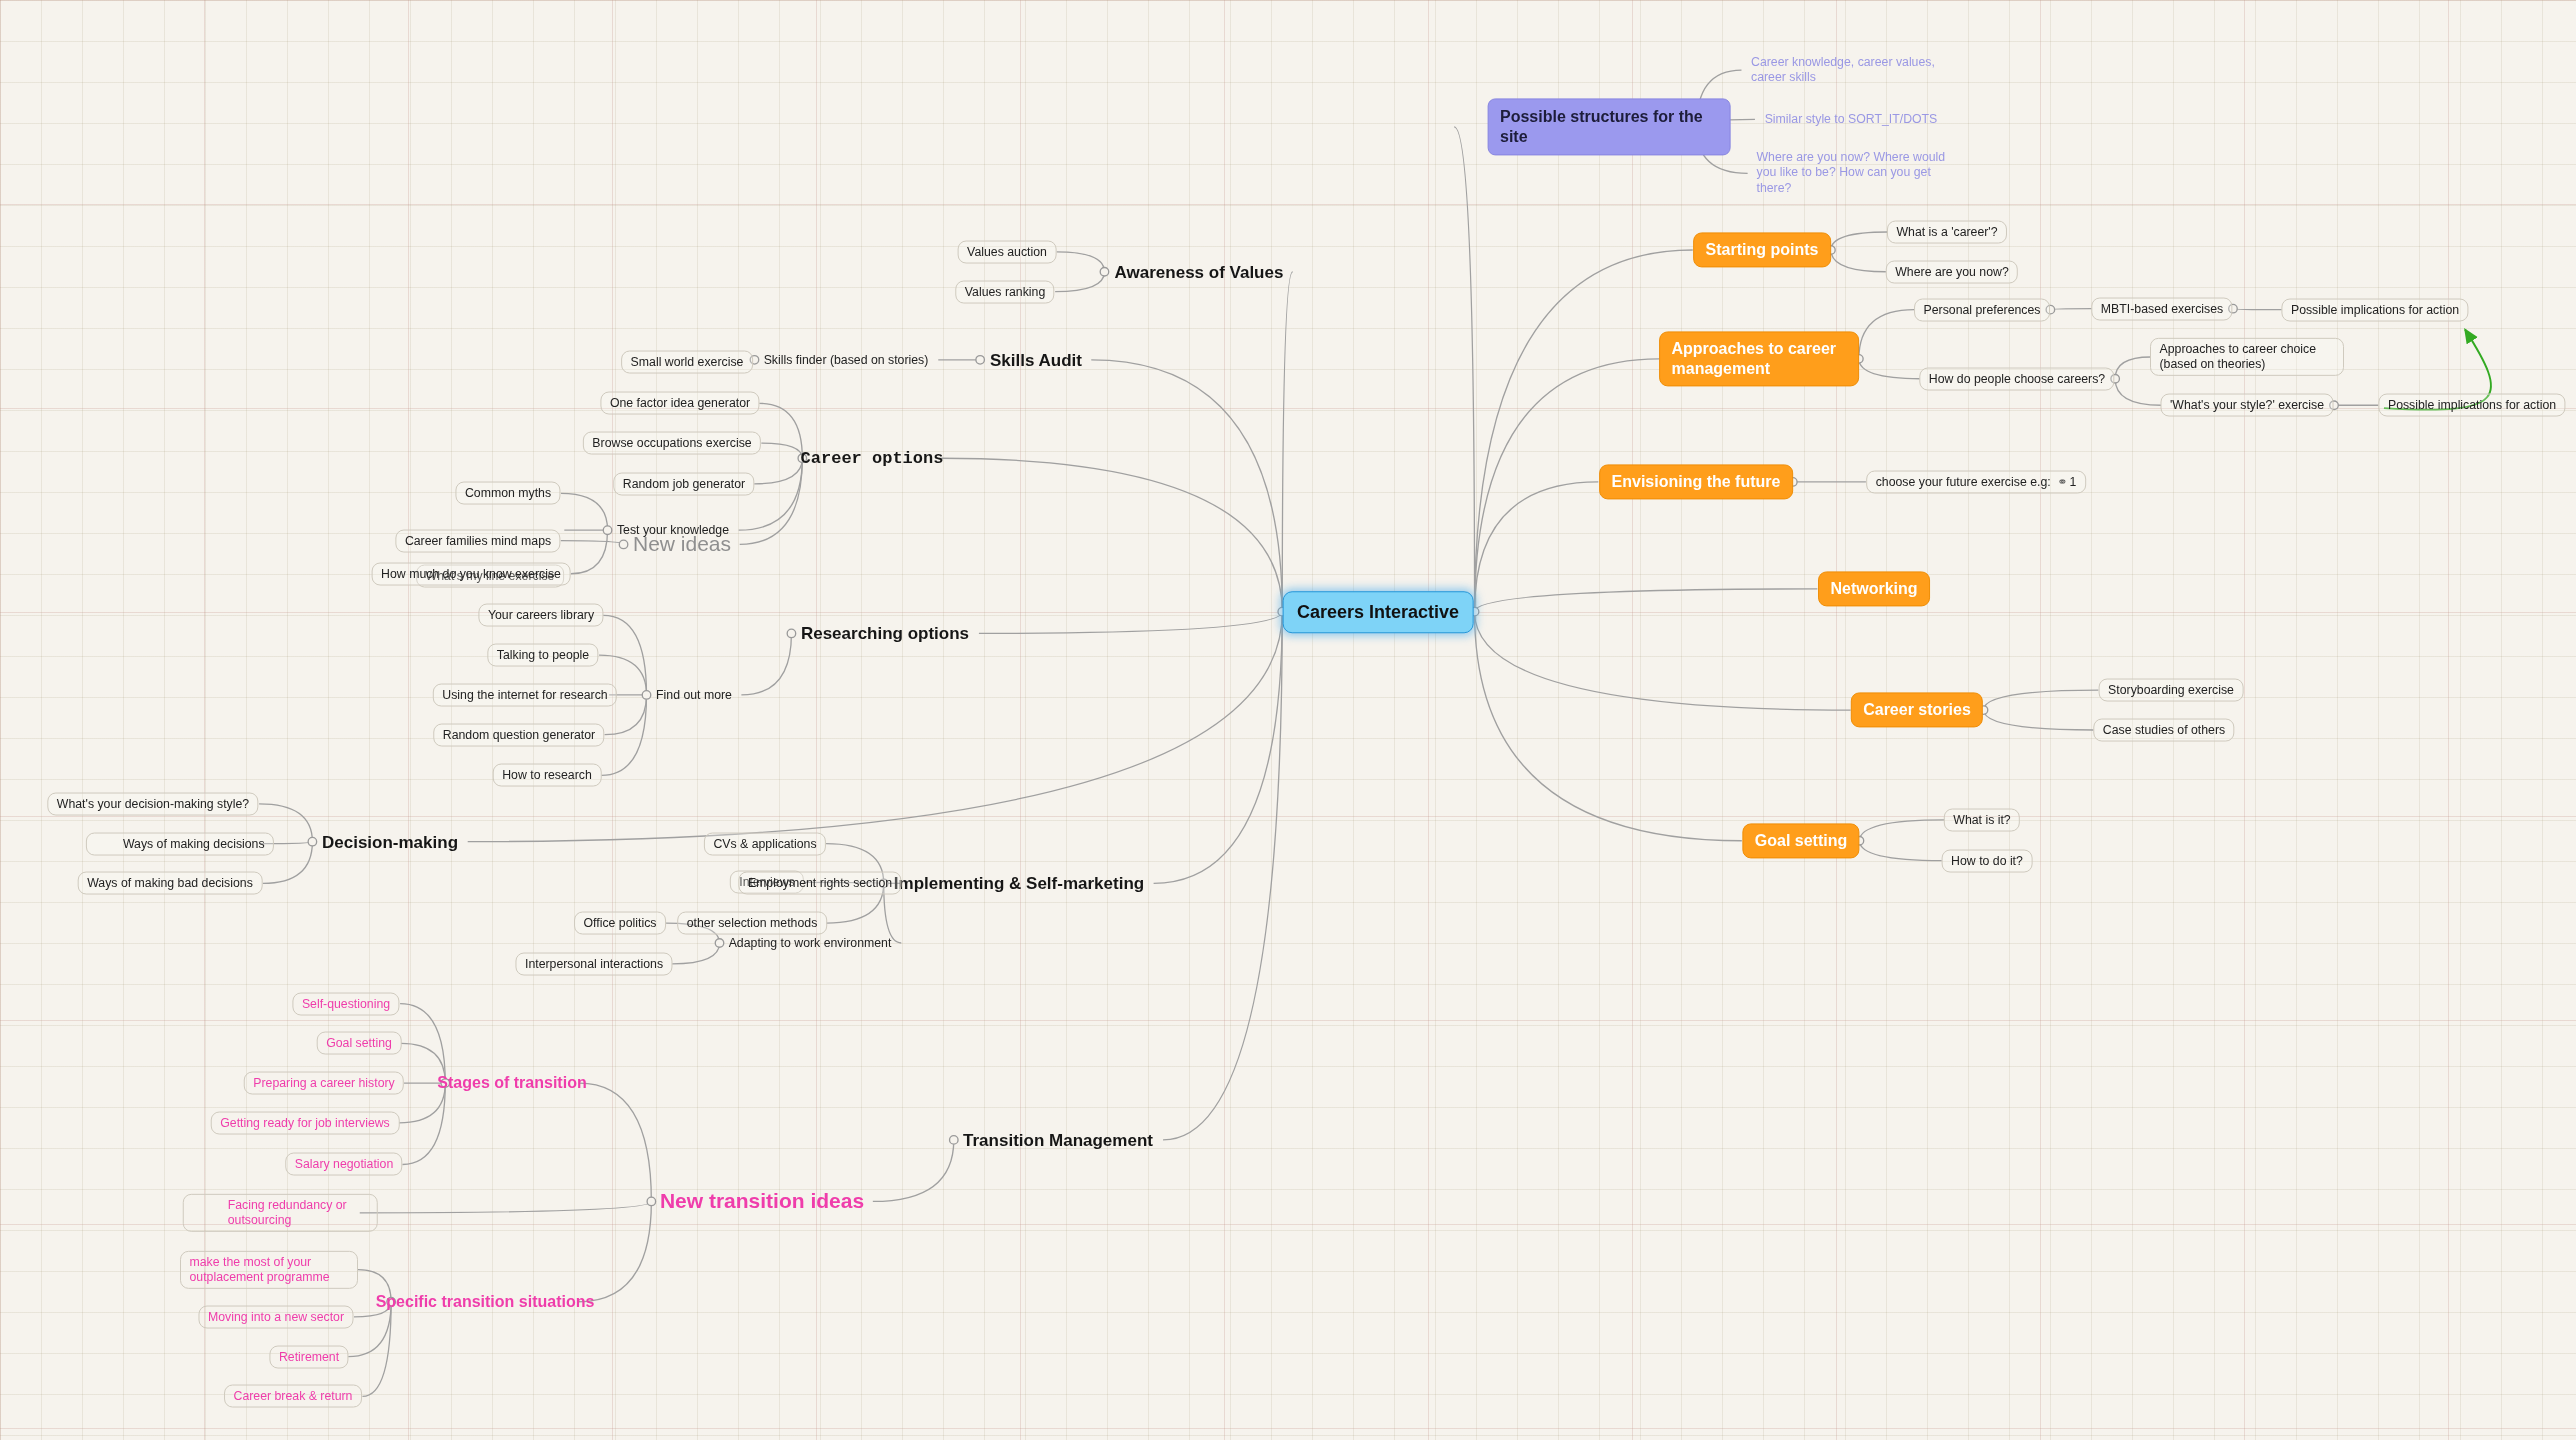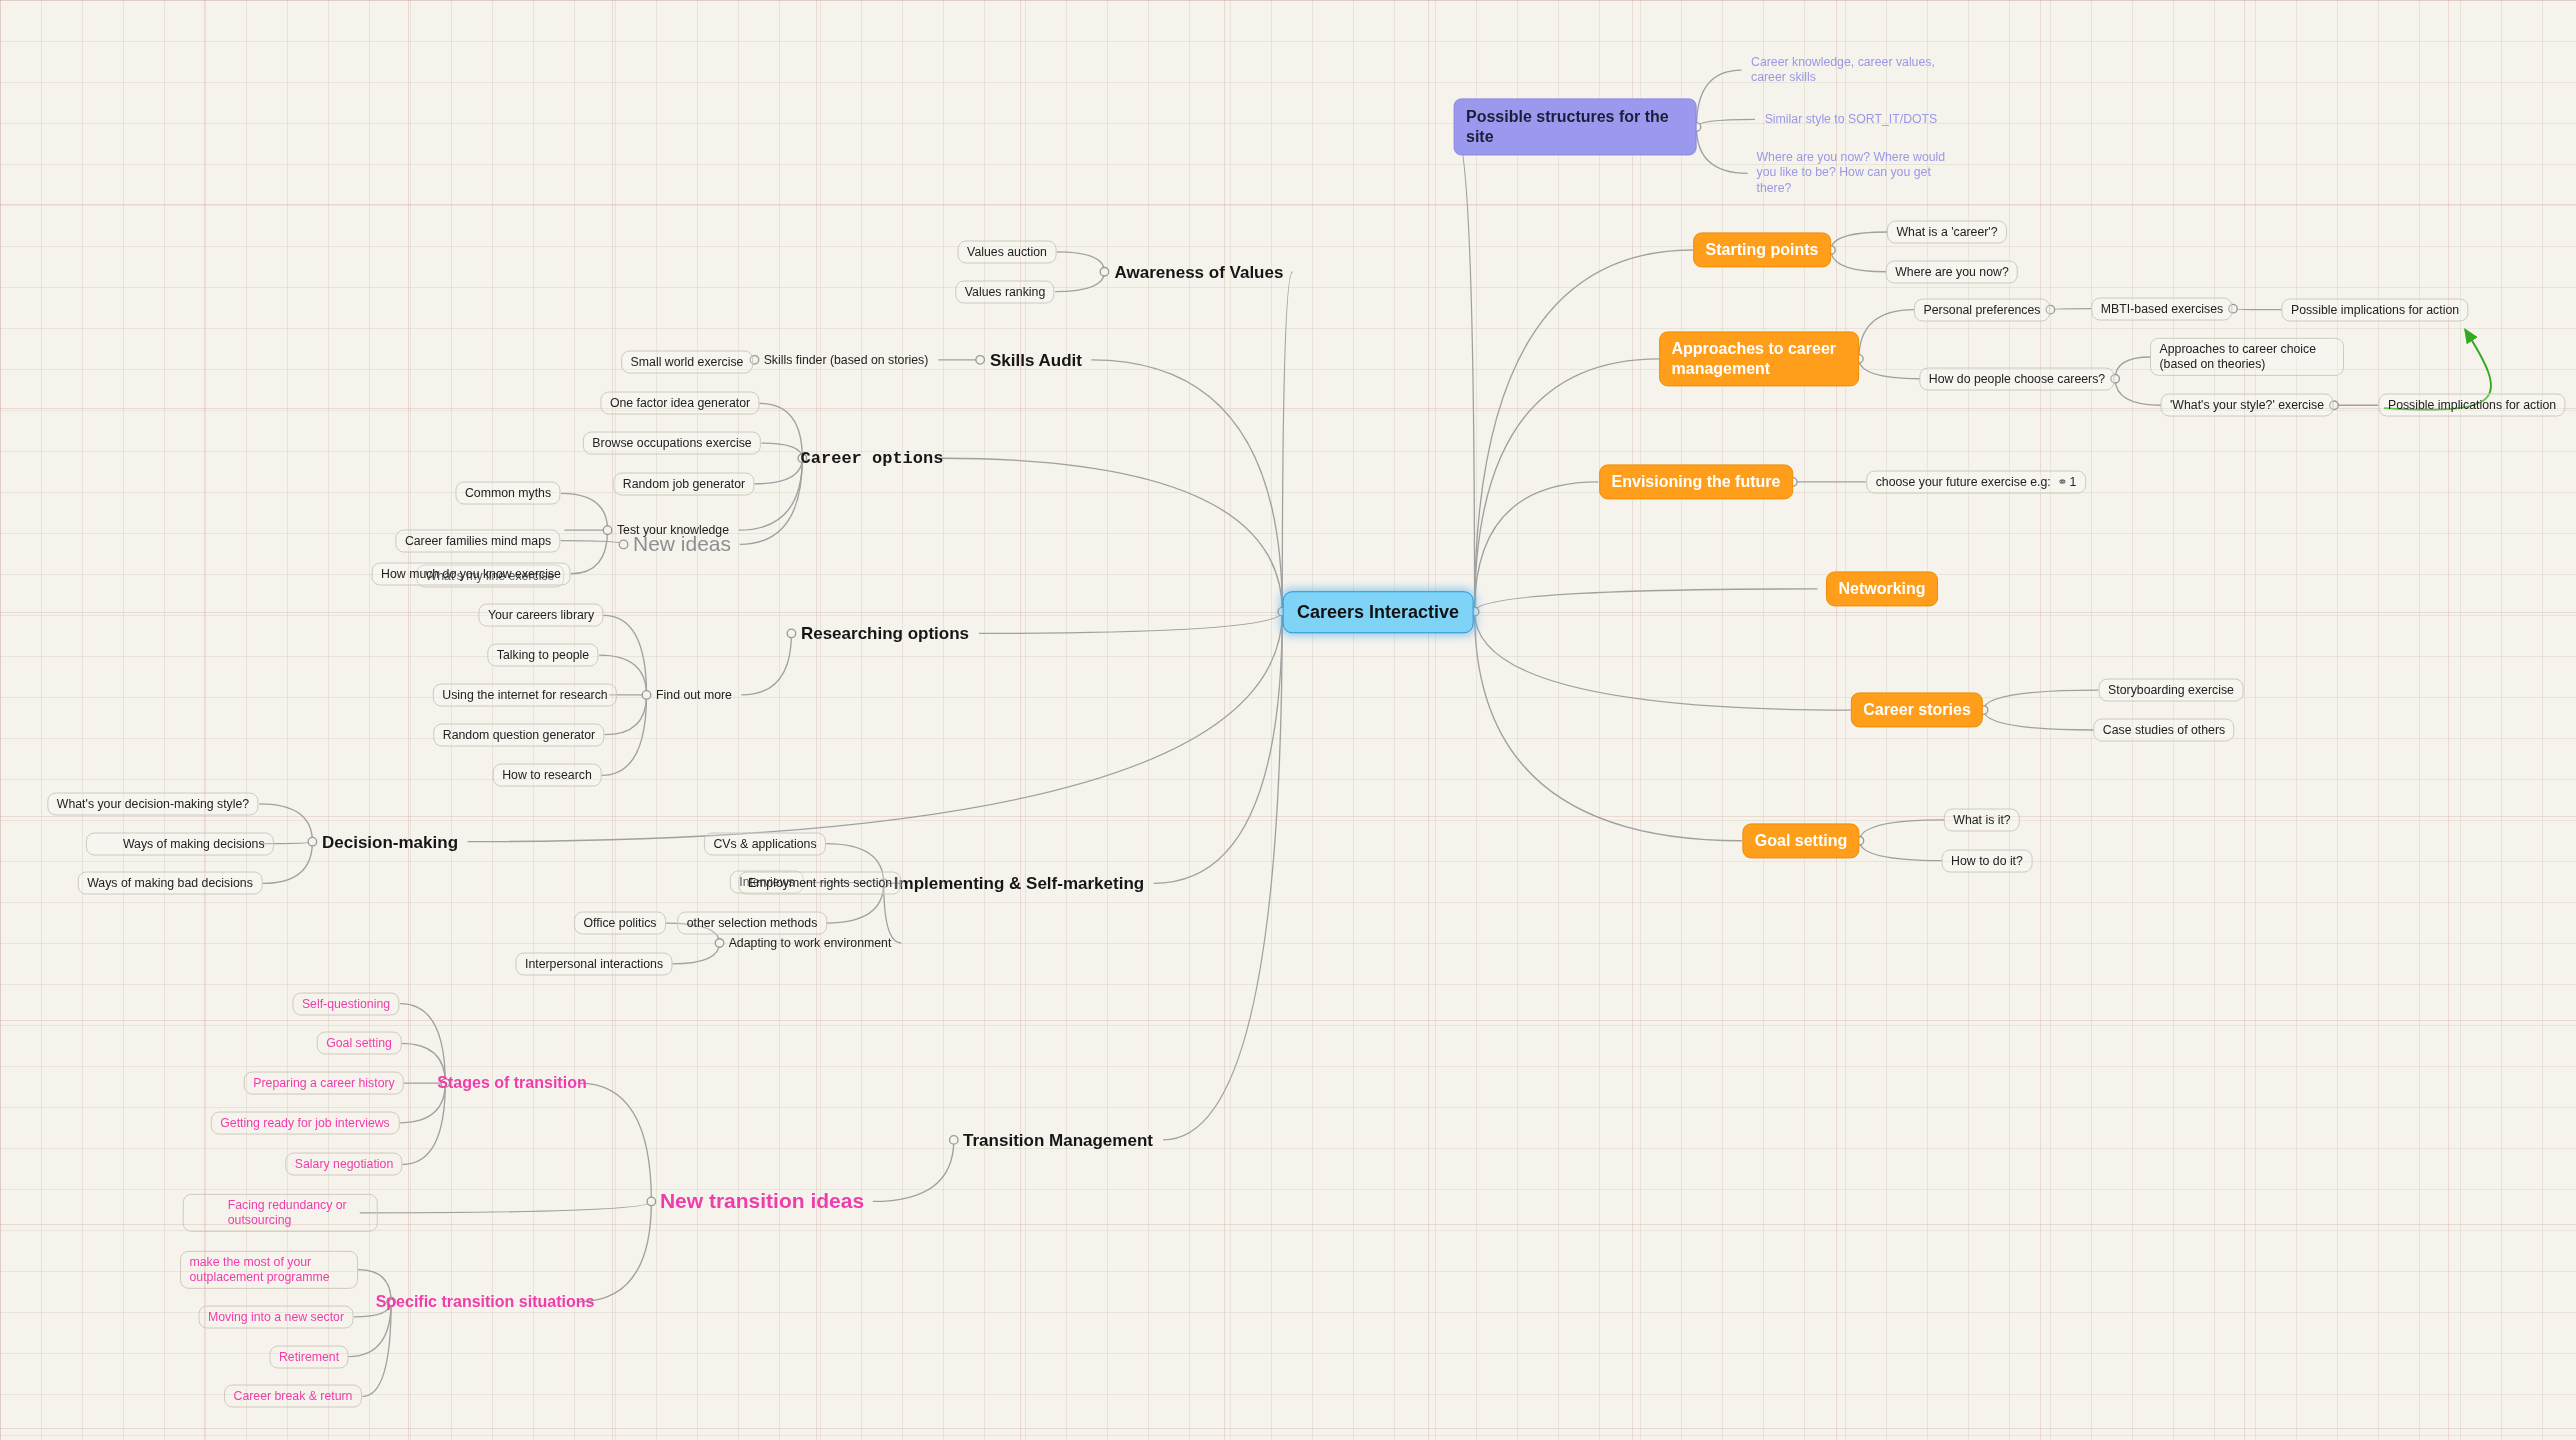--- a/index.html
+++ b/index.html
@@ -55,20 +55,21 @@
     border-radius:8.5px;
   }
   .purplebox{
     background:#9b99ee;
     border:0.9px solid #8785e0;
     color:#1d1d3a;
     font-weight:bold;
     font-size:16px;
     padding:7.6px 11.4px;
     border-radius:7.6px;
+    margin-left:34px;
   }
   .purpleleaf{color:#9a98e4;border-color:transparent;}
   .leaf{border-color:#cfcabe;background:rgba(252,251,248,.25);}
   .plain{border-color:transparent;}
   .bold{font-weight:bold;font-size:17px;border-color:transparent;color:#161616;}
   .graylarge{color:#8f8f8f;font-size:21px;border-color:transparent;}
   .pinklarge{color:#ef3dab;font-weight:bold;font-size:21px;border-color:transparent;}
   .pinkbold{color:#ef3dab;font-weight:bold;font-size:16px;border-color:transparent;}
   .pinkleaf{color:#ef3dab;border-color:#cfcabe;}
   .link-icon{margin-left:6.6px;color:#555;font-size:12.3px;}
@@ -198,21 +199,21 @@
       <div class="node orange" style="left: 1759px; top: 359px; width: 175px; white-space: normal; text-align: left;"><span>Approaches to career management</span></div>
       <div class="node leaf" style="left: 1982px; top: 310px;"><span>Personal preferences</span></div>
       <div class="node leaf" style="left: 2162px; top: 309px;"><span>MBTI-based exercises</span></div>
       <div class="node leaf" style="left: 2375px; top: 310px;"><span>Possible implications for action</span></div>
       <div class="node leaf" style="left: 2017px; top: 379px;"><span>How do people choose careers?</span></div>
       <div class="node leaf" style="left: 2247px; top: 357px; width: 175px; white-space: normal; text-align: left;"><span>Approaches to career choice (based on theories)</span></div>
       <div class="node leaf" style="left: 2247px; top: 405px;"><span>'What's your style?' exercise</span></div>
       <div class="node leaf" style="left: 2472px; top: 405px;"><span>Possible implications for action</span></div>
       <div class="node orange" style="left: 1696px; top: 482px;"><span>Envisioning the future</span></div>
       <div class="node leaf" style="left: 1976px; top: 482px;"><span>choose your future exercise e.g:</span><span class="link-icon">⚭</span><span class="link-count">1</span></div>
-      <div class="node orange" style="left: 1874px; top: 589px; margin-left: 8px;"><span>Networking</span></div>
+      <div class="node orange" style="left: 1874px; top: 589px;"><span>Networking</span></div>
       <div class="node orange" style="left: 1917px; top: 710px;"><span>Career stories</span></div>
       <div class="node leaf" style="left: 2171px; top: 690px;"><span>Storyboarding exercise</span></div>
       <div class="node leaf" style="left: 2164px; top: 730px;"><span>Case studies of others</span></div>
       <div class="node orange" style="left: 1801px; top: 841px;"><span>Goal setting</span></div>
       <div class="node leaf" style="left: 1982px; top: 820px;"><span>What is it?</span></div>
       <div class="node leaf" style="left: 1987px; top: 861px;"><span>How to do it?</span></div>
       <div class="node bold" style="left: 1199px; top: 272px;"><span>Awareness of Values</span></div>
       <div class="node leaf" style="left: 1007px; top: 252px;"><span>Values auction</span></div>
       <div class="node leaf" style="left: 1005px; top: 292px;"><span>Values ranking</span></div>
       <div class="node bold" style="left: 1036px; top: 360px;"><span>Skills Audit</span></div>

